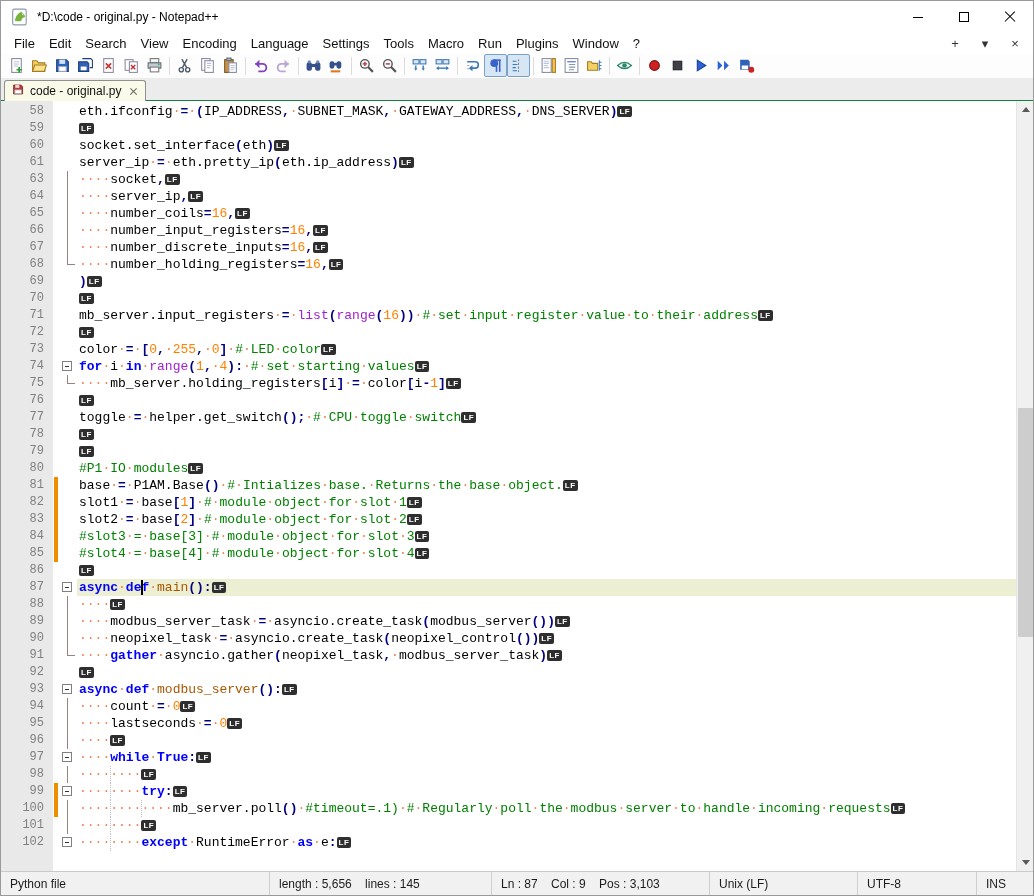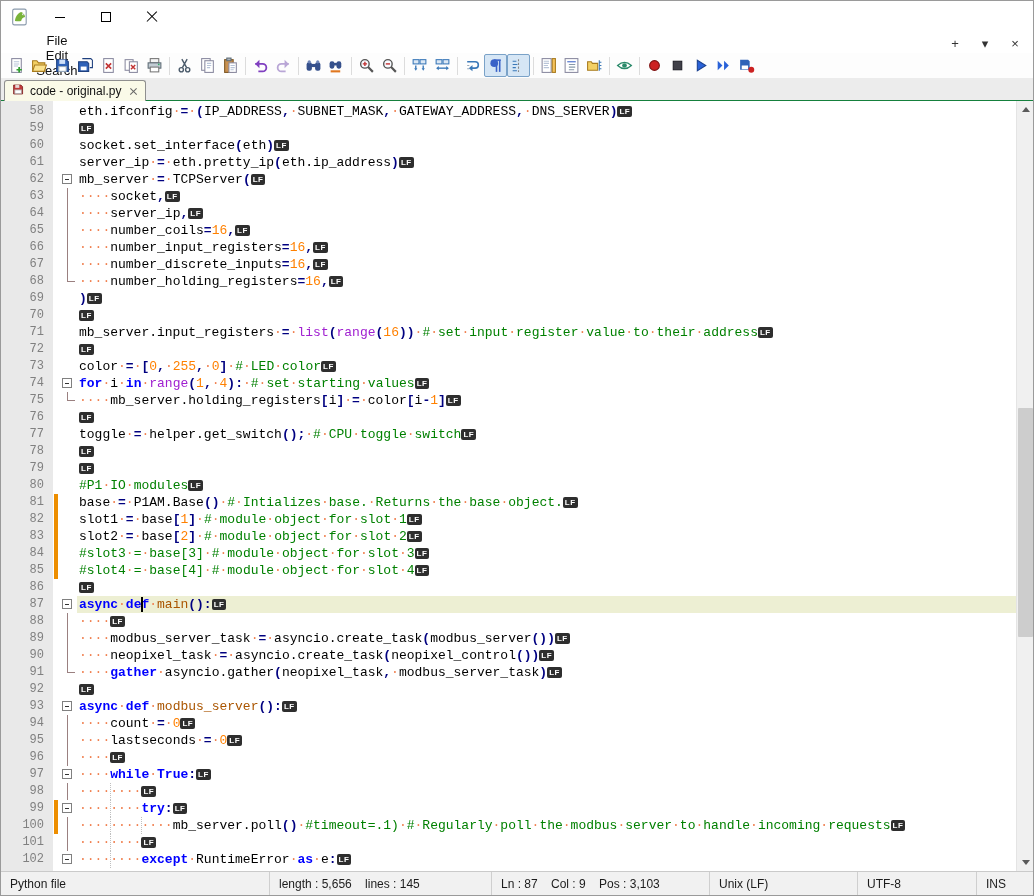--- a/index.html
+++ b/index.html
@@ -18,21 +18,21 @@
   .glyph-min { width: 10px; height: 1px; background: #000; display: block; }
   .glyph-max { width: 10px; height: 10px; border: 1px solid #000; display: block; }
   .glyph-close { position: relative; width: 12px; height: 12px; display: block; }
   .glyph-close::before, .glyph-close::after {
     content: ""; position: absolute; left: -1px; top: 5px; width: 14px; height: 1.4px; background: #000;
   }
   .glyph-close::before { transform: rotate(45deg); }
   .glyph-close::after { transform: rotate(-45deg); }
   
   .menubar { height: 20px; display: flex; align-items: center; background: #fff; font-size: 13px; }
-  .menu-items { display: flex; height: 100%; align-items: center; padding-left: 20px; flex-direction: column; }
+  .menu-items { display: flex; height: 100%; align-items: center; padding-left: 6px; }
   .menu-item { padding: 0 7px; height: 100%; display: flex; align-items: center; color: #111; }
   .menu-right { margin-left: auto; display: flex; align-items: center; padding-right: 10px; gap: 14px; }
   .menu-right .mr-btn { font-size: 13px; color: #333; width: 16px; text-align: center; }
   
   .toolbar { height: 26px; display: flex; align-items: center; padding-left: 4px; background: #fdfdfd; border-bottom: 1px solid #ececec; }
   .tb-btn { width: 23px; height: 23px; display: flex; align-items: center; justify-content: center; border: 1px solid transparent; border-radius: 2px; }
   .tb-btn.active { background: #d6e6f5; border-color: #7aa2c8; }
   .tb-sep { width: 7px; height: 20px; position: relative; }
   .tb-sep::after { content:""; position:absolute; left:3px; top:1px; bottom:1px; width:1px; background:#dcdcdc; }
   
@@ -102,20 +102,21 @@
 
   <div class="titlebar">
     <span class="app-icon">
       <svg viewBox="0 0 16 16" width="18" height="18">
         <rect x="1.5" y="1" width="12" height="14" rx="1.5" fill="#ffffff" stroke="#8a9aac"></rect>
         <path d="M3.5 11.5c.5-4 2.5-7 5.5-8 2 .5 3.5 2.5 3.5 4.5-2 .5-3 1.5-3.5 3.5-1.5.5-3.5.5-5.5 0z" fill="#79b33b"></path>
         <circle cx="10.8" cy="5.6" r=".9" fill="#fff"></circle>
         <circle cx="11" cy="5.7" r=".4" fill="#333"></circle>
       </svg>
     </span>
+    <span class="title-text">*D:\code - original.py - Notepad++</span>
     <div class="win-controls">
       <div class="win-btn">
           <span class="glyph-min"></span>
         </div>
       <div class="win-btn">
           <span class="glyph-max"></span>
         </div>
       <div class="win-btn">
           <span class="glyph-close"></span>
         </div>
@@ -393,30 +394,20 @@
           <div class="cell-fold"></div>
           <div class="cell-code"><span class="tk-d">socket.set_interface</span><span class="tk-o">(</span><span class="tk-d">eth</span><span class="tk-o">)</span><span class="eol">LF</span></div>
         </div>
         <div class="line-row">
           <div class="cell-num">61</div>
           <div class="cell-change"></div>
           <div class="cell-fold"></div>
           <div class="cell-code"><span class="tk-d">server_ip</span><span class="tk-w">·</span><span class="tk-o">=</span><span class="tk-w">·</span><span class="tk-d">eth.pretty_ip</span><span class="tk-o">(</span><span class="tk-d">eth.ip_address</span><span class="tk-o">)</span><span class="eol">LF</span></div>
         </div>
         <div class="line-row">
-          <div class="cell-num">62</div>
-          <div class="cell-change"></div>
-          <div class="cell-fold">
-            <div class="fbox">
-              <div class="fminus"></div>
-            </div>
-          </div>
-          <div class="cell-code"><span class="tk-d">mb_server</span><span class="tk-w">·</span><span class="tk-o">=</span><span class="tk-w">·</span><span class="tk-d">TCPServer</span><span class="tk-o">(</span><span class="eol">LF</span></div>
-        </div>
-        <div class="line-row">
           <div class="cell-num">63</div>
           <div class="cell-change"></div>
           <div class="cell-fold">
             <div class="fvline"></div>
           </div>
           <div class="cell-code"><span class="tk-w">····</span><span class="tk-d">socket</span><span class="tk-o">,</span><span class="eol">LF</span></div>
         </div>
         <div class="line-row">
           <div class="cell-num">64</div>
           <div class="cell-change"></div>

